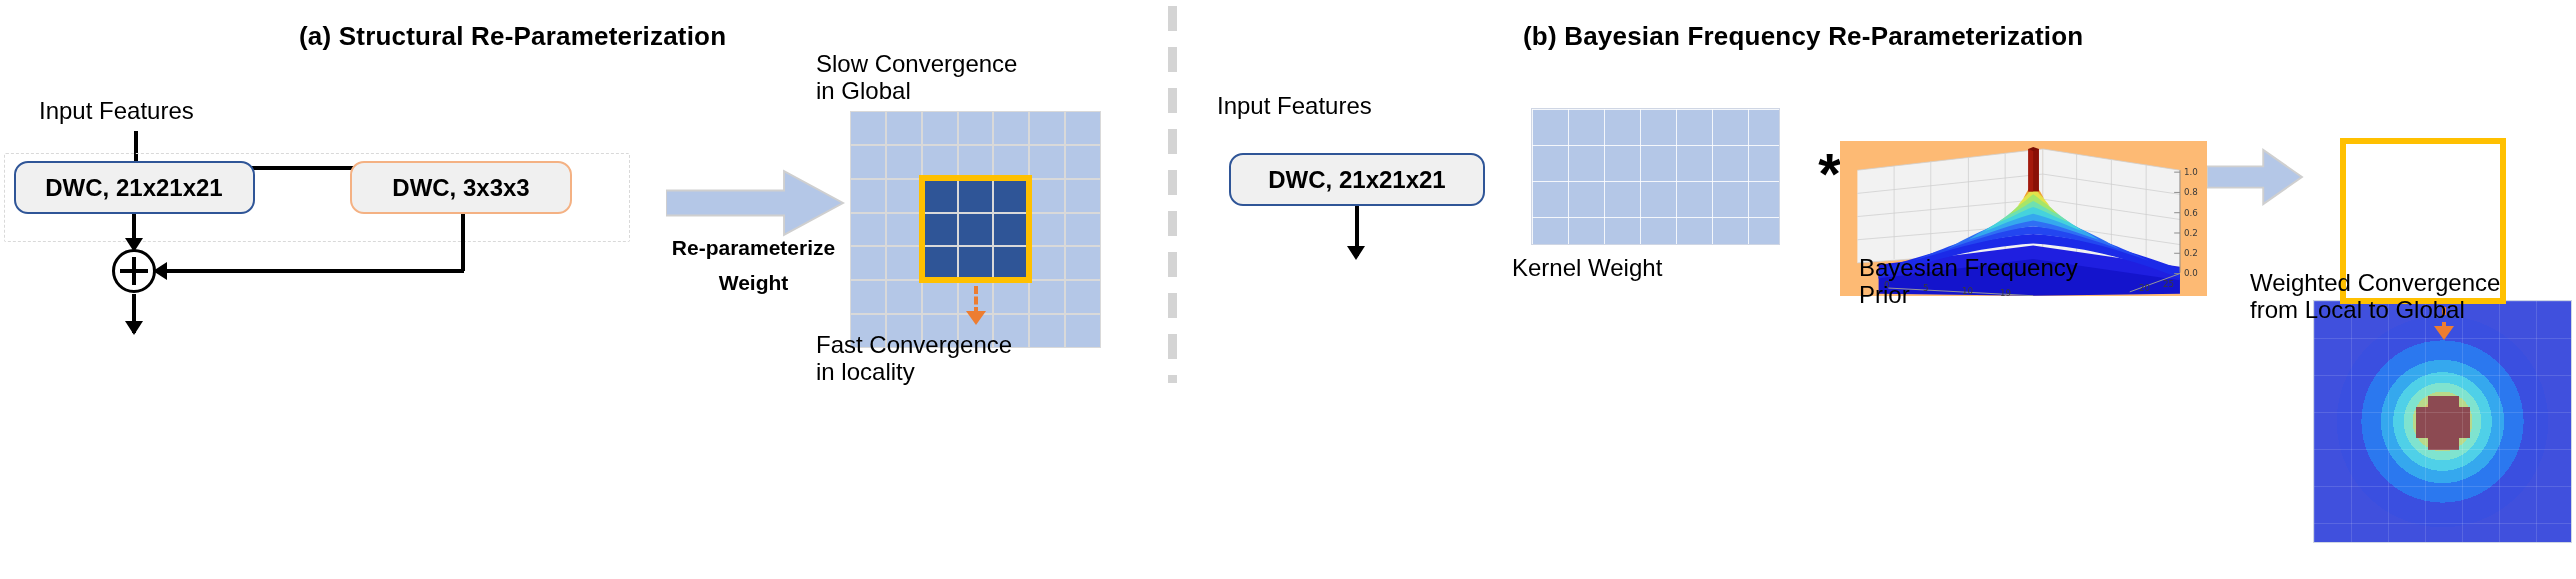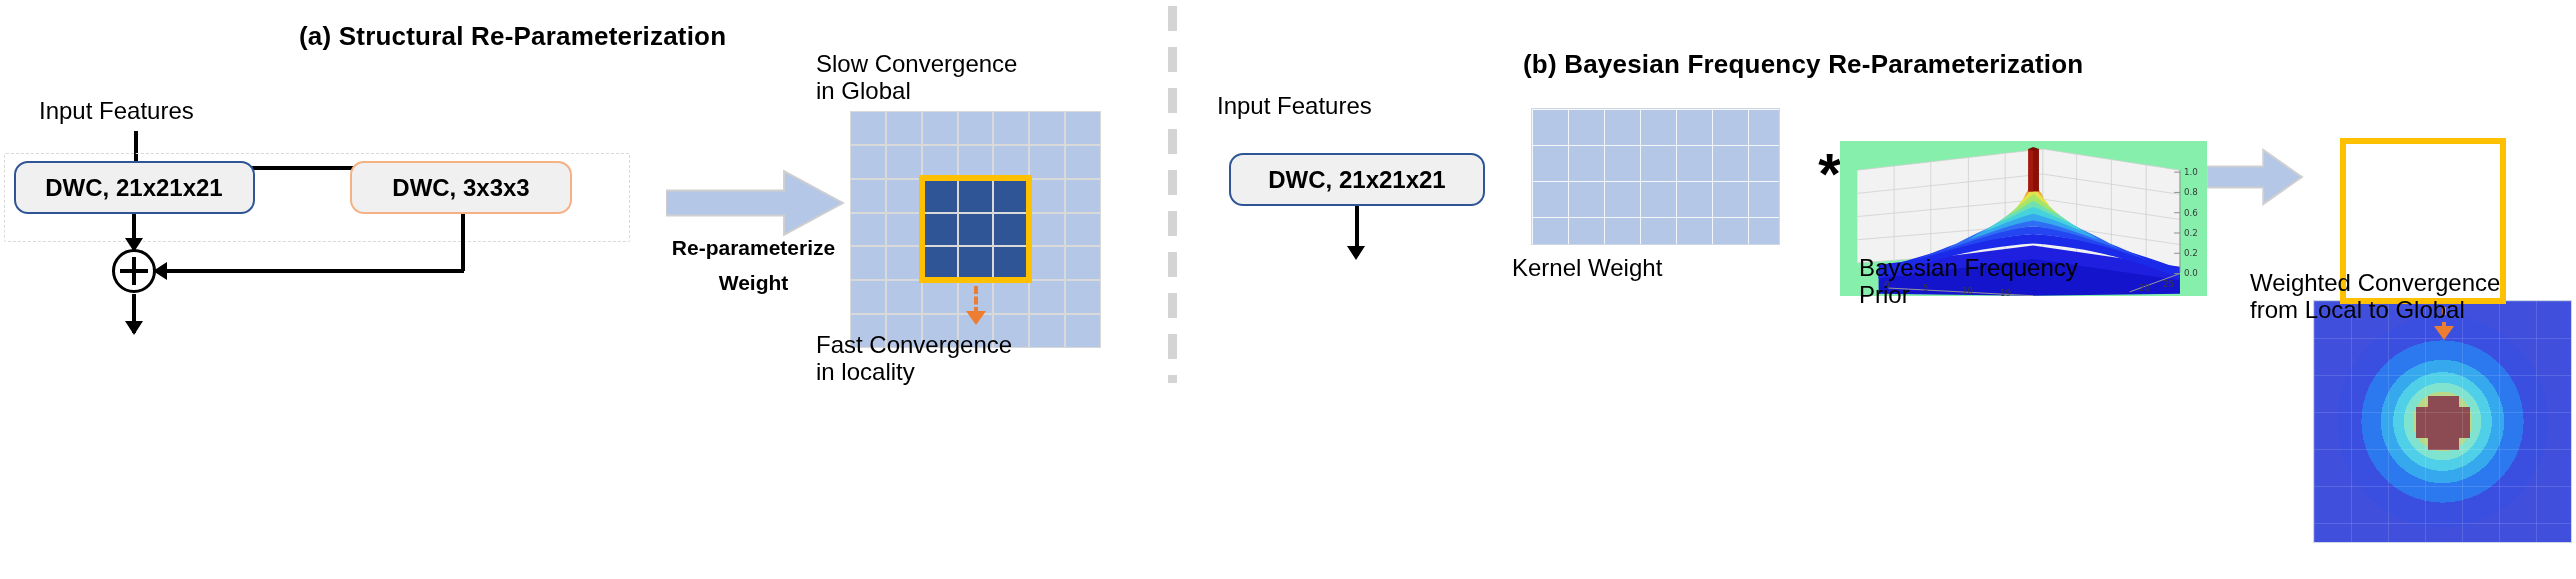--- a/index.html
+++ b/index.html
@@ -66,21 +66,21 @@
         #3a4fe0 46% 60%,
         #4050dd 60% 100%);
       border:1px solid #cfd6e4;box-sizing:border-box;position:relative;}
   .heat:after{content:"";position:absolute;inset:0;pointer-events:none;
       background-image:
         repeating-linear-gradient(to right,rgba(255,255,255,.13) 0 1px,transparent 1px 37px),
         repeating-linear-gradient(to bottom,rgba(255,255,255,.13) 0 1px,transparent 1px 37px);}
   .plusmark{background:#8c4a52;position:absolute;}
 
   
-  .plotbox{background:#86efac;position:relative;overflow:hidden;}
+  .plotbox{background:#fdba74;position:relative;overflow:hidden;}
   .tick{position:absolute;font-size:8.7px;color:#3a3a3a;
         font-family:"DejaVu Sans",sans-serif;white-space:nowrap;}
 
   
   .dashv{position:absolute;width:0;border-left:4.8px dashed #ff0000;}
   .dashv-or{position:absolute;width:0;border-left:4.8px dashed #ed7d31;}
   .tri-up-red{width:0;height:0;border-left:10.6px solid transparent;
       border-right:10.6px solid transparent;border-bottom:14.5px solid #ff0000;position:absolute;}
   .tri-dn-or{width:0;height:0;border-left:10.6px solid transparent;
       border-right:10.6px solid transparent;border-top:14.5px solid #ed7d31;position:absolute;}
@@ -185,21 +185,21 @@
 <div class="abs yellowbox" style="left:919px;top:175px;width:113px;height:108px;"></div>
 
 <div class="abs dashv-or" style="left:974px;top:286px;height:29px;"></div>
 <div class="abs tri-dn-or" style="left:966px;top:311px;"></div>
 
 <div class="abs lbl" style="left:816px;top:331px;width:319px;">Fast Convergence</div>
 <div class="abs lbl" style="left:816px;top:358px;width:319px;">in locality</div>
 
 <div class="abs divider" style="left:1168px;top:5.8px;height:377px;"></div>
 
-<div class="abs ttl" style="left:1523px;top:21px;margin-top:28px;">(b) Bayesian Frequency Re-Parameterization</div>
+<div class="abs ttl" style="left:1523px;top:21px;">(b) Bayesian Frequency Re-Parameterization</div>
 
 <div class="abs lbl" style="left:1217px;top:92px;width:280px;">Input Features</div>
 
 <div class="abs node node-blue" style="left:1229px;top:153px;width:256px;height:53px;">DWC, 21x21x21</div>
 <div class="abs ln-v" style="left:1355px;top:206px;height:50px;"></div>
 <div class="abs arrowdown" style="left:1347px;top:246px;"></div>
 
 <div class="abs gridplain" style="left:1531px;top:108px;width:249px;height:137px;"></div>
 <div class="abs lbl" style="left:1512px;top:254px;width:290px;">Kernel Weight</div>
 

